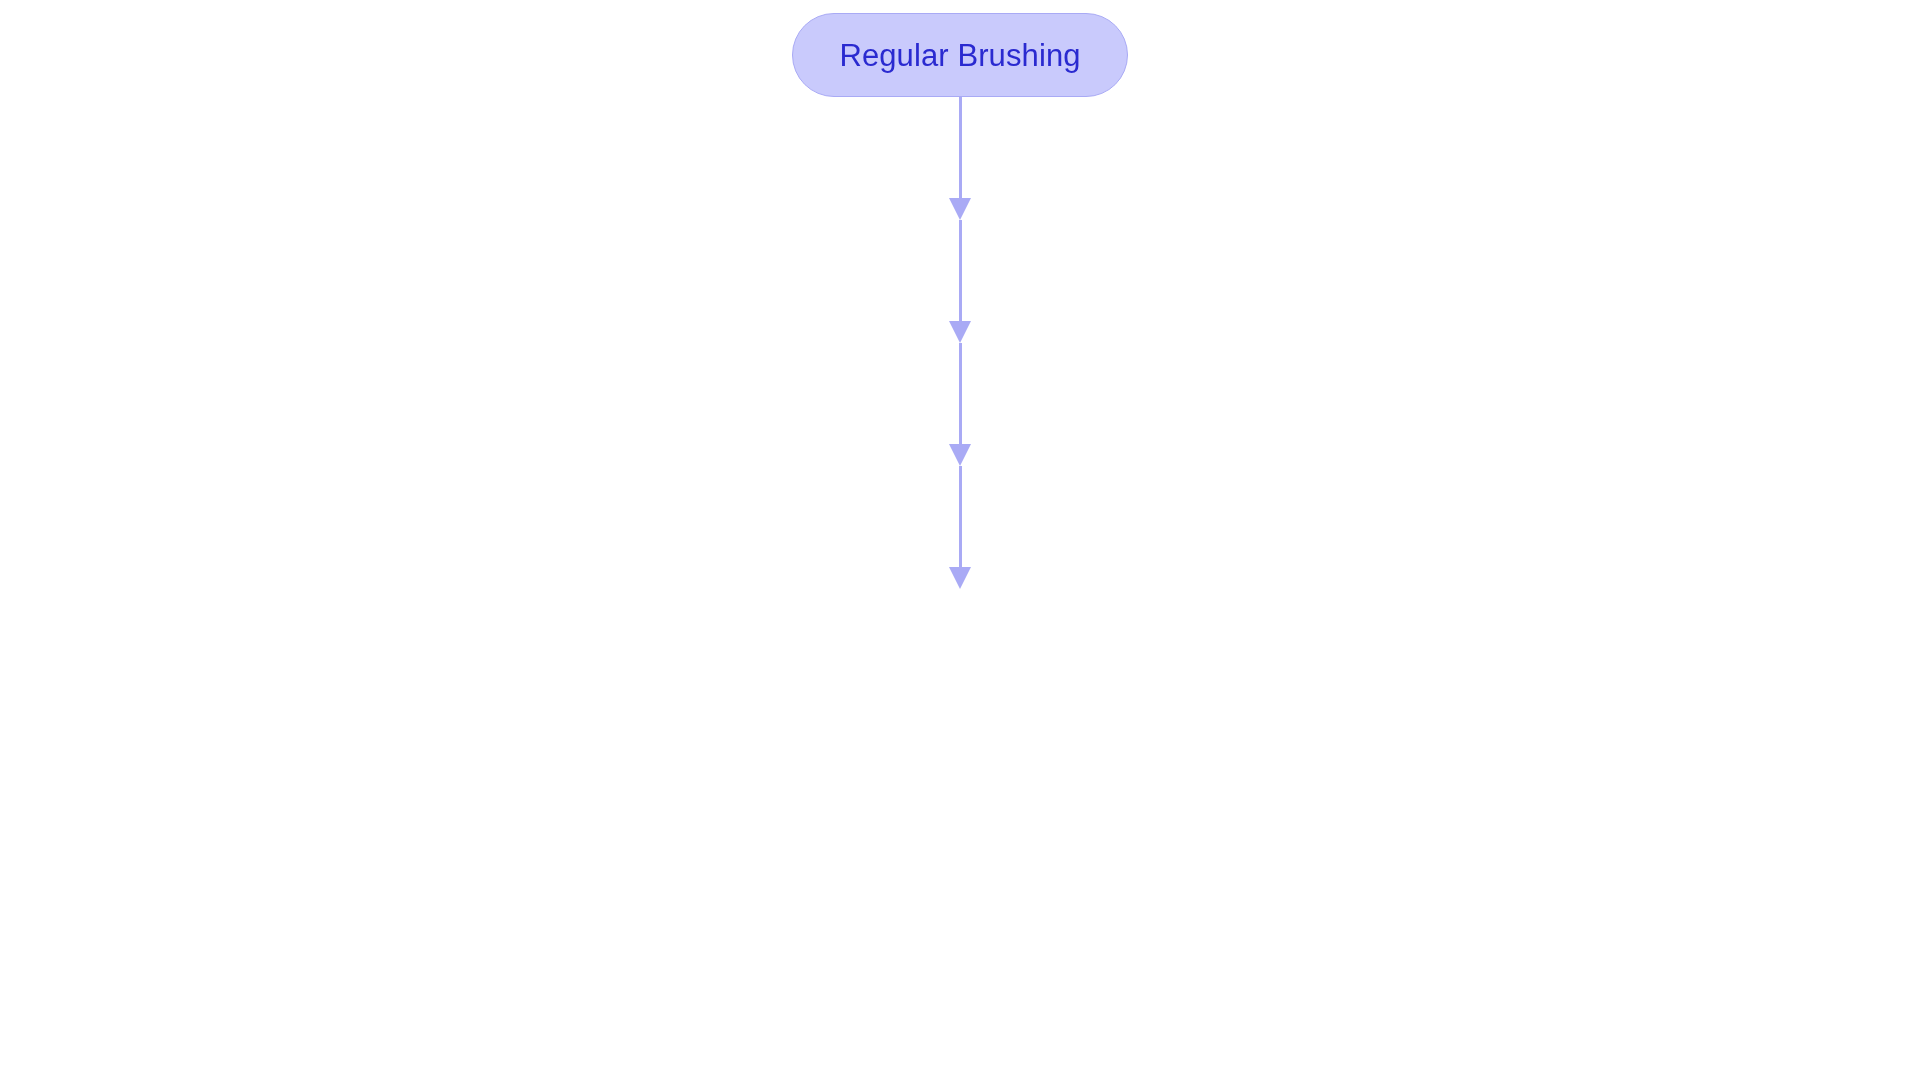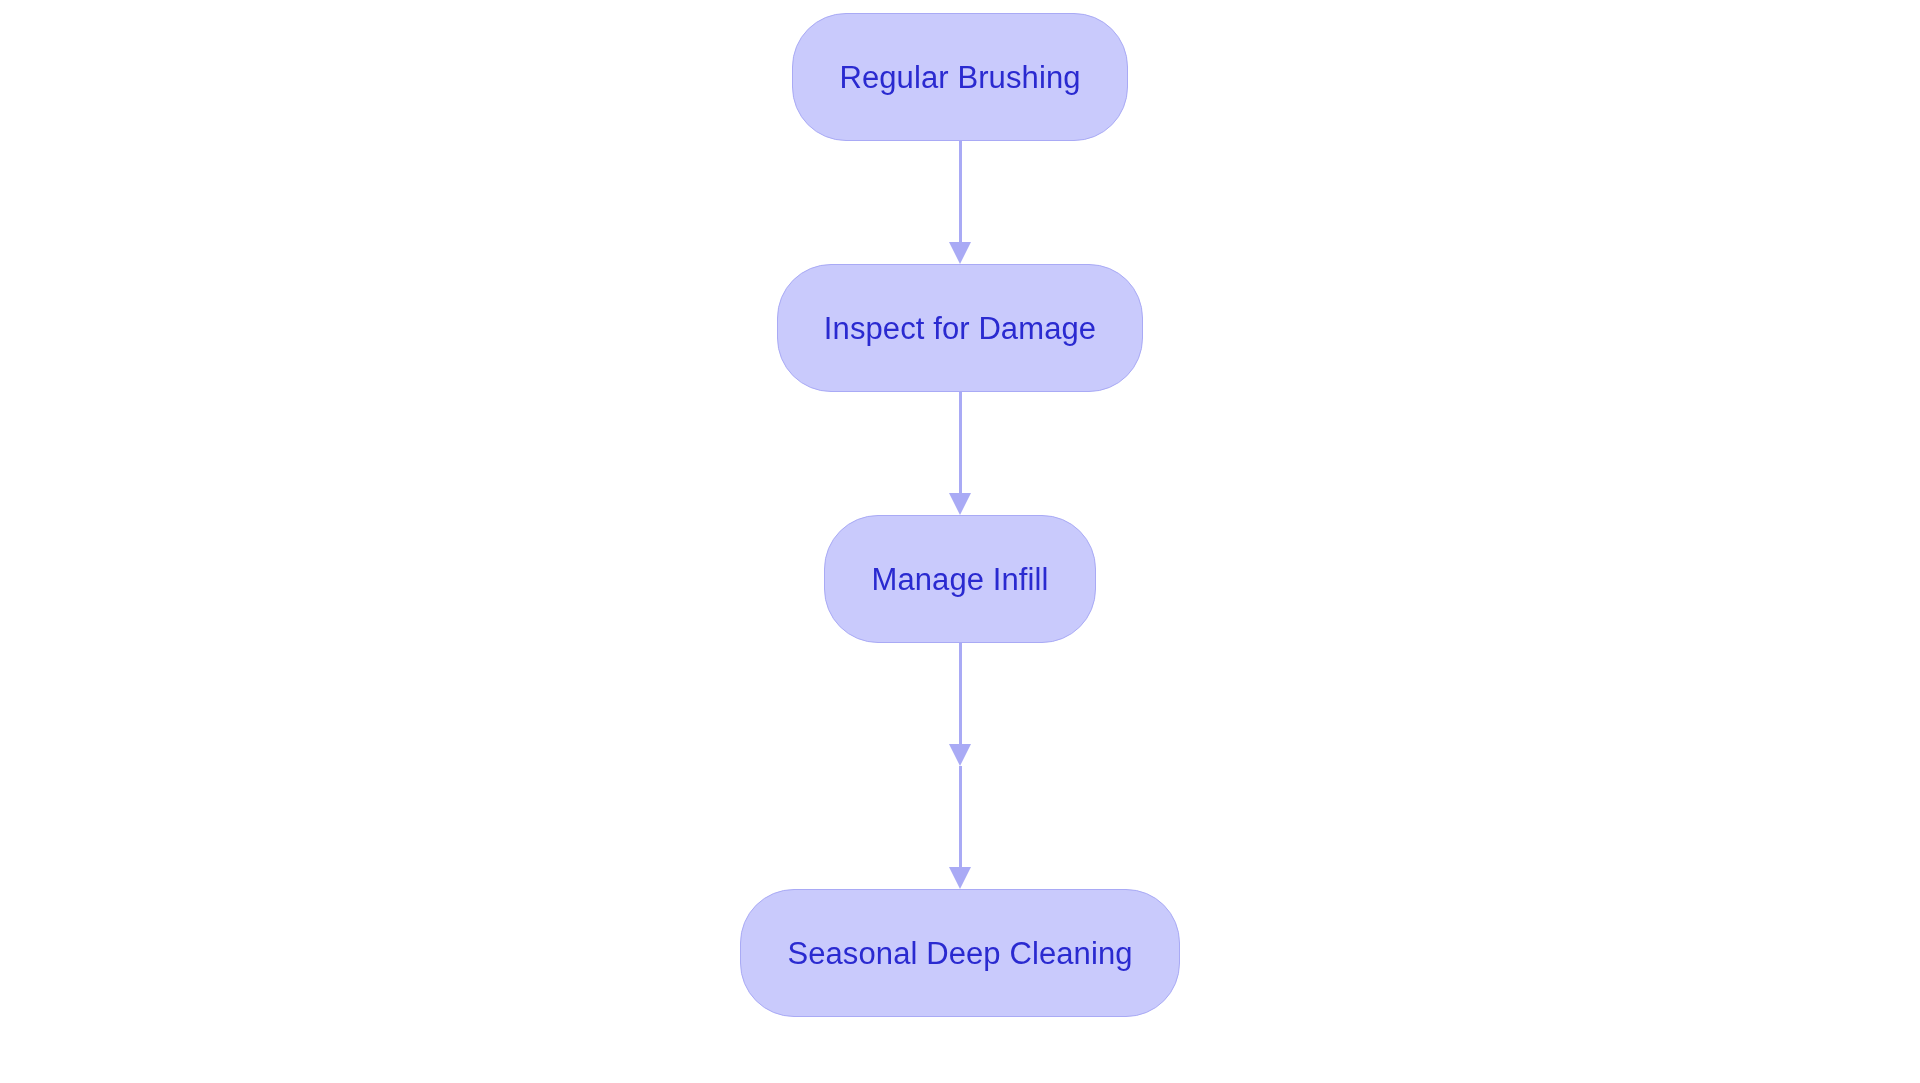--- a/index.html
+++ b/index.html
@@ -30,21 +30,21 @@
     top: 13px;
     width: 1920px;
     display: flex;
     flex-direction: column;
     align-items: center;
   }
 
   
   .flow-node {
     position: relative;
-    height: 128px;
+    height: 84px;
     box-sizing: border-box;
     display: flex;
     align-items: center;
     justify-content: center;
     background: #c9cafc;
     border: 1.6px solid #a9aaf5;
     border-radius: 54px;
     padding: 16px 46px;
     white-space: nowrap;
   }
@@ -88,42 +88,33 @@
 
     <div class="flow-node">
       <span class="flow-node-label">Regular Brushing</span>
     </div>
 
     <div class="flow-connector">
       <div class="connector-line"></div>
       <div class="connector-arrowhead"></div>
     </div>
 
-    <div class="flow-node">
-      <span class="flow-node-label">Inspect for Damage</span>
-    </div>
-
-    <div class="flow-connector">
-      <div class="connector-line"></div>
-      <div class="connector-arrowhead"></div>
-    </div>
-
-    <div class="flow-node">
-      <span class="flow-node-label">Manage Infill</span>
-    </div>
 
     <div class="flow-connector">
       <div class="connector-line"></div>
       <div class="connector-arrowhead"></div>
     </div>
 
 
     <div class="flow-connector">
       <div class="connector-line"></div>
       <div class="connector-arrowhead"></div>
     </div>
 
-    <div class="flow-node">
-      <span class="flow-node-label">Seasonal Deep Cleaning</span>
+
+    <div class="flow-connector">
+      <div class="connector-line"></div>
+      <div class="connector-arrowhead"></div>
     </div>
+
 
   </div>
 </div>
 
 </body></html>

